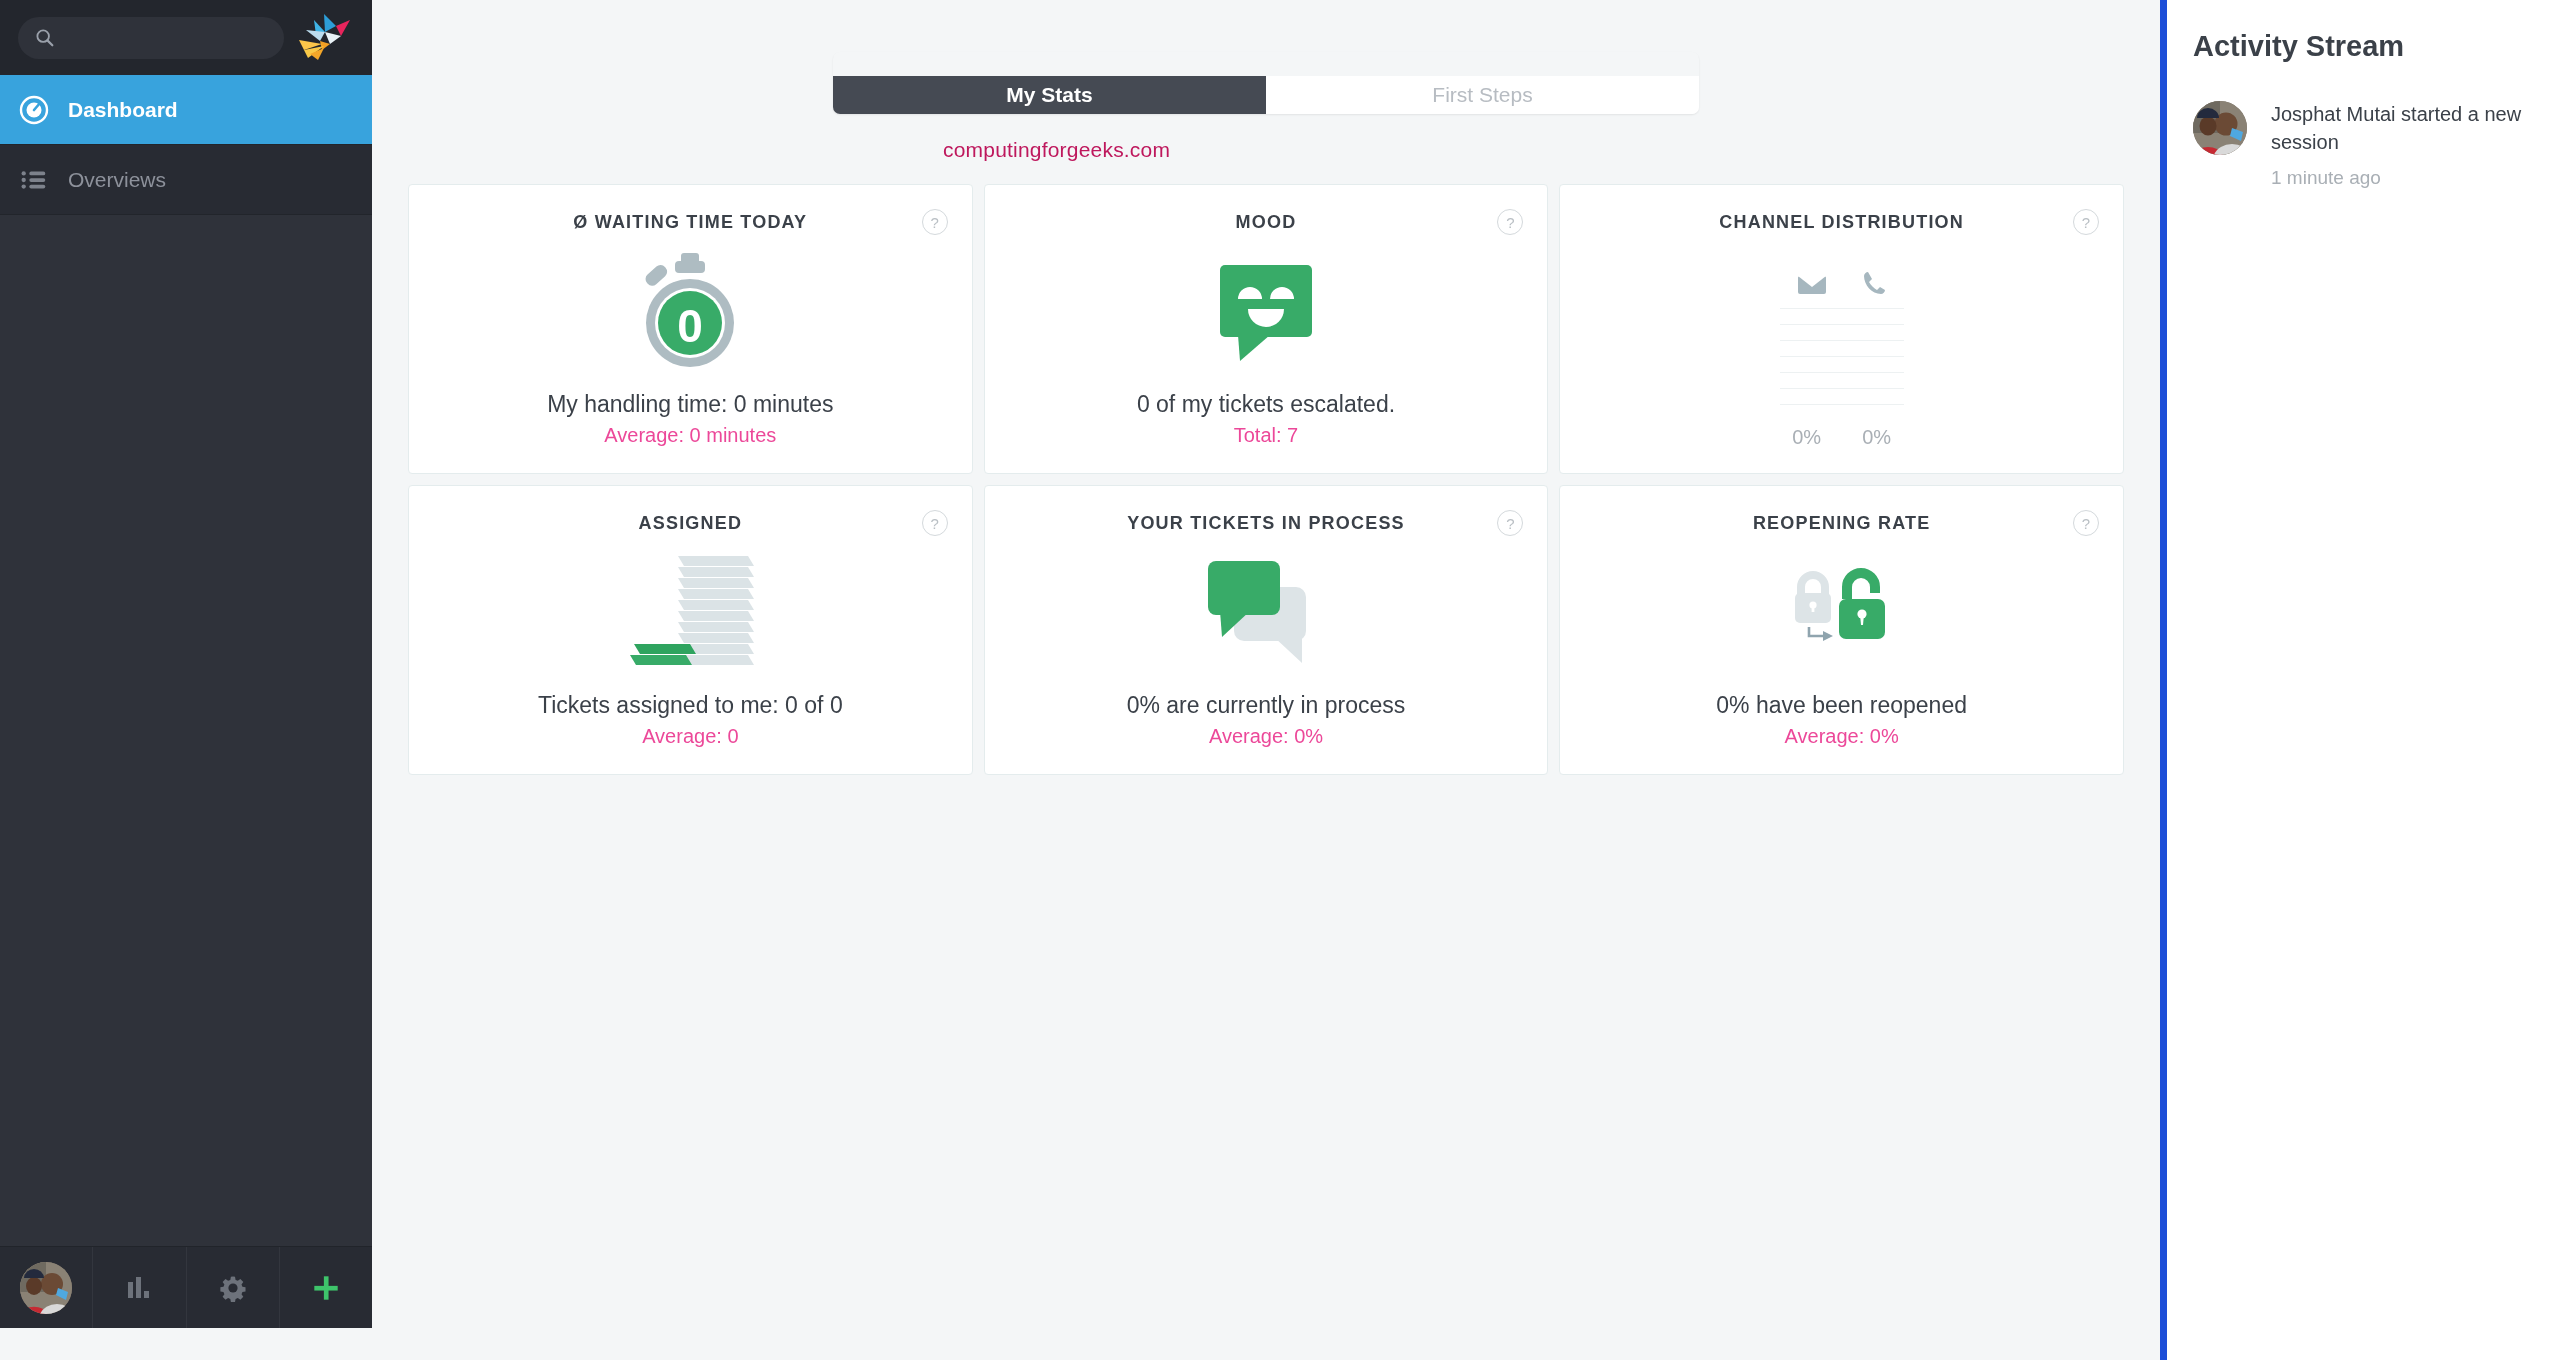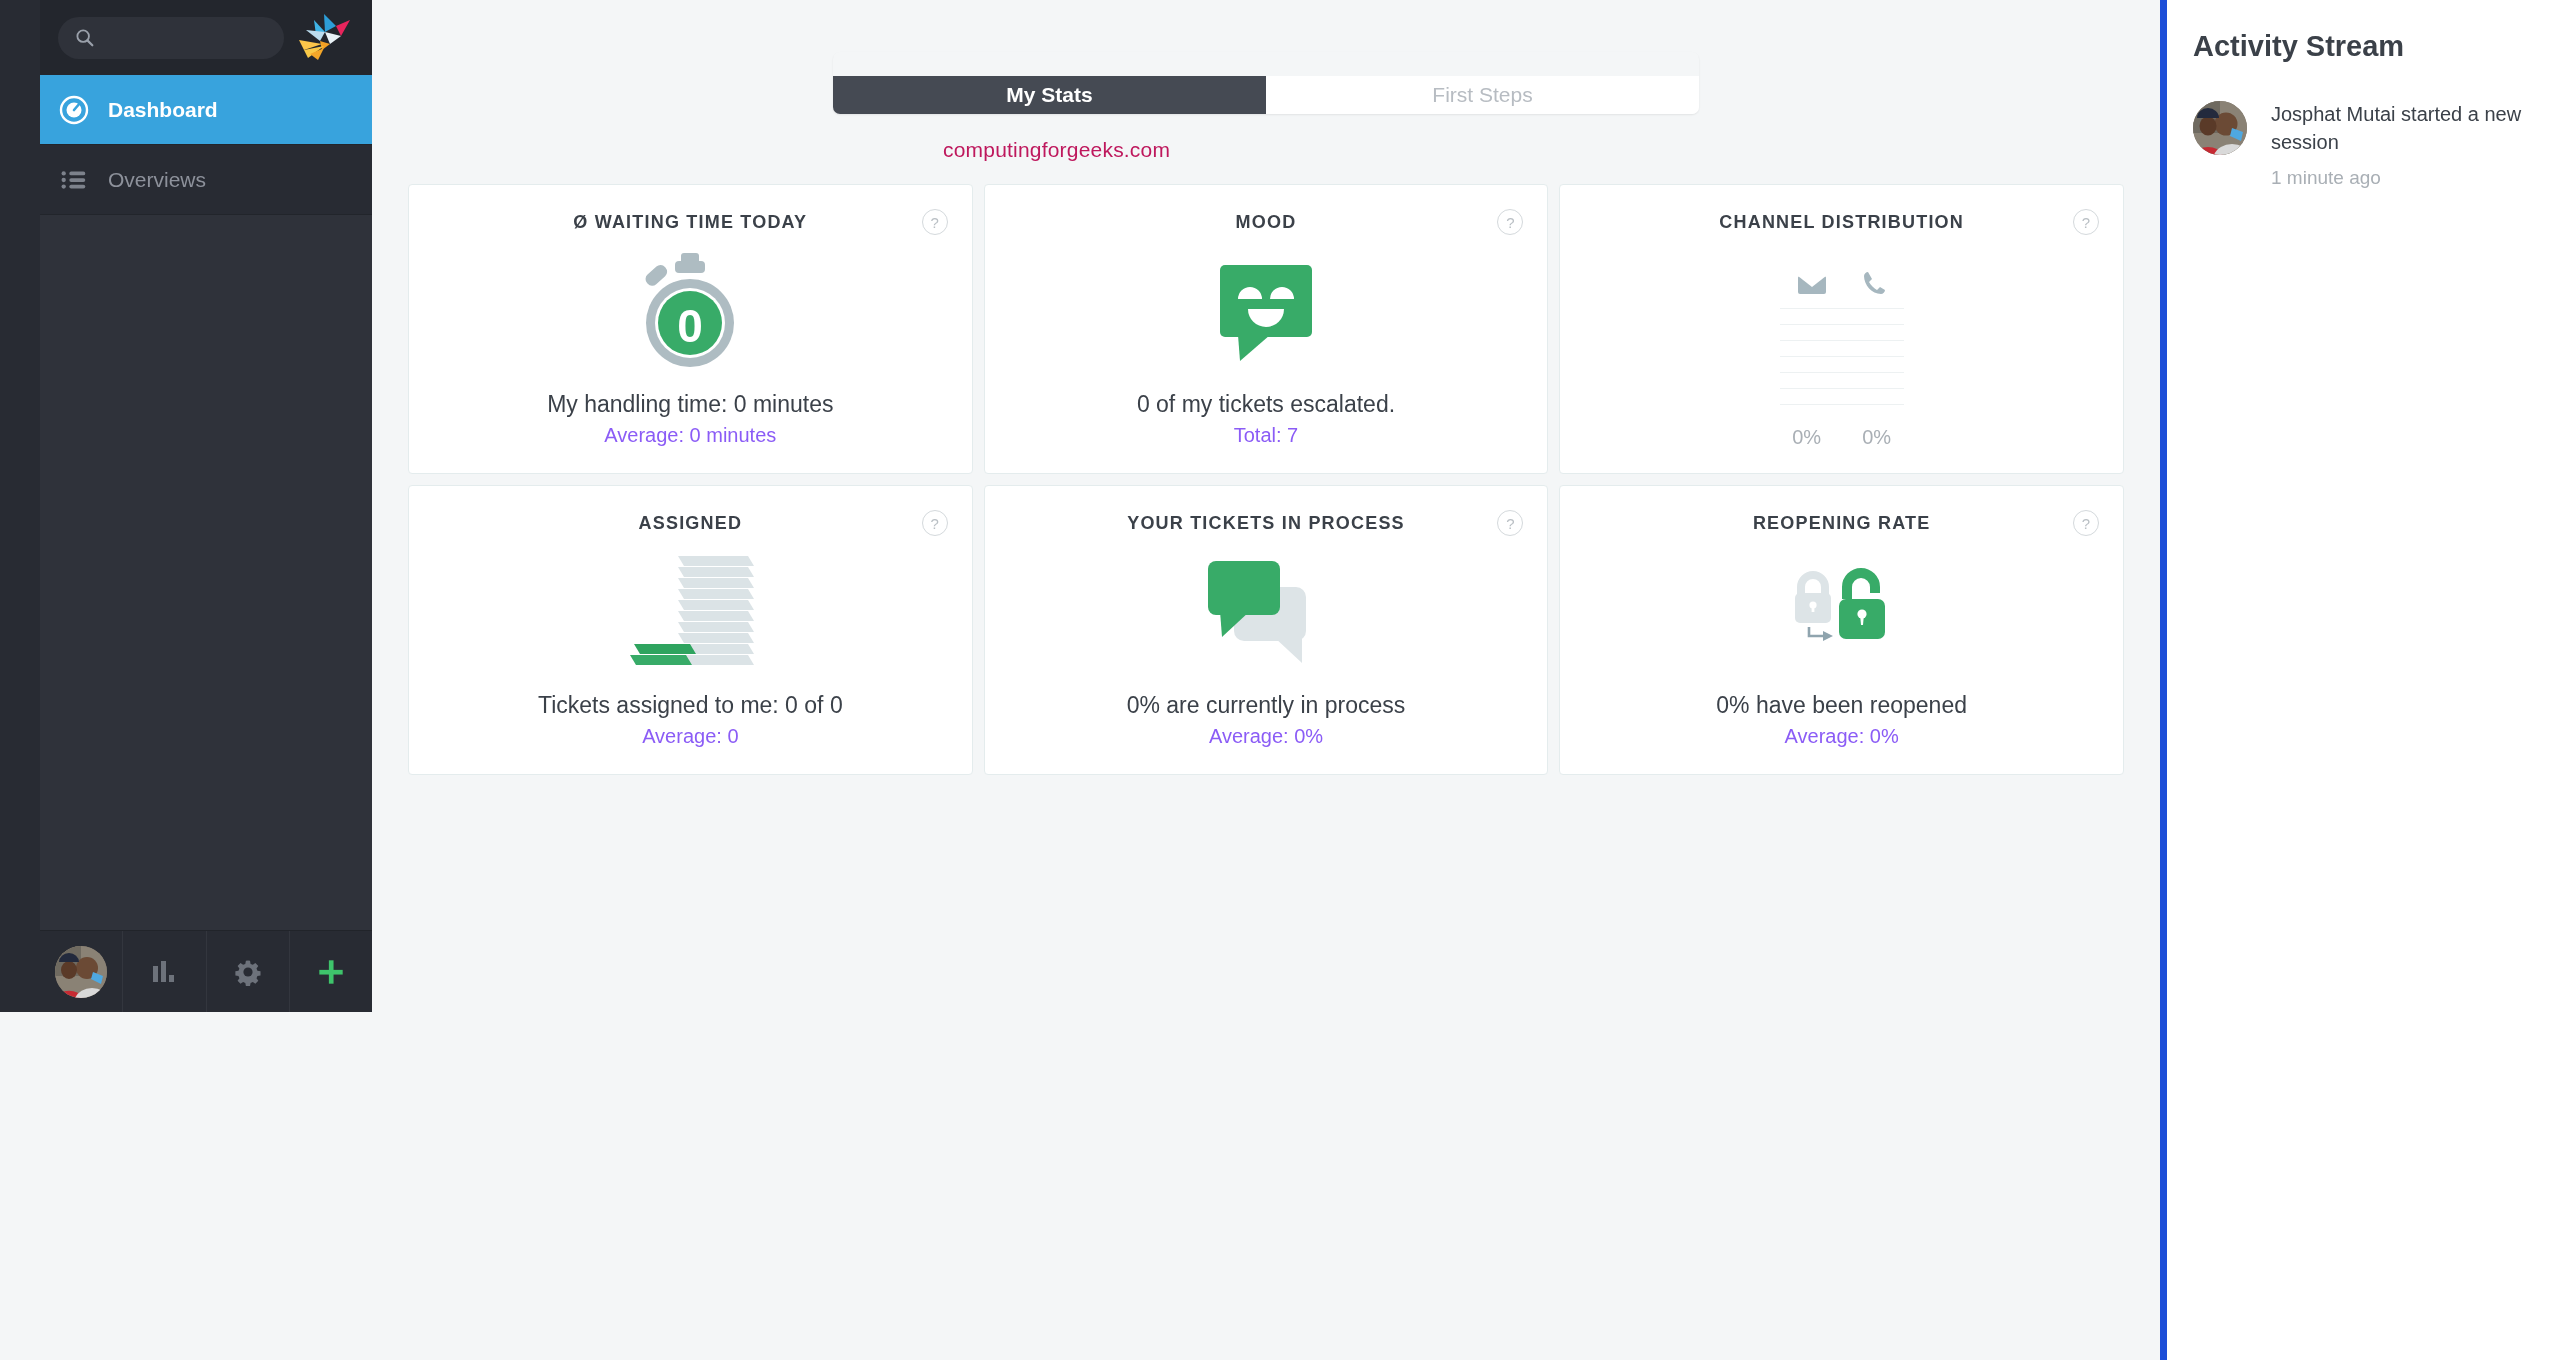--- a/index.html
+++ b/index.html
@@ -5,23 +5,23 @@
   * { box-sizing: border-box; margin: 0; padding: 0; }
   html, body {
     width: 2560px; height: 1360px;
     font-family: "Liberation Sans", sans-serif;
     background: #f4f6f7; overflow: hidden;
   }
   .app { display: flex; width: 2560px; height: 1360px; }
 
   
   .sidebar {
-    width: 372px; height: 1012px; flex: 0 0 372px;
+    width: 372px; height: 1328px; flex: 0 0 372px;
     background: #282b33; position: relative;
-    display: flex; flex-direction: column; padding-left: 40px;
+    display: flex; flex-direction: column;
   }
   .sb-top {
     height: 75px; display: flex; align-items: center;
     padding: 0 14px 0 18px; gap: 10px; background: #23262d;
   }
   .search-pill {
     flex: 1 1 auto; height: 42px; background: #2f323a;
     border-radius: 21px; display: flex; align-items: center;
     padding: 0 16px; gap: 10px; cursor: text;
   }
@@ -104,21 +104,21 @@
     cursor: pointer; user-select: none;
   }
   .card-visual {
     flex: 1 1 auto; display: flex; align-items: center; justify-content: center;
     width: 100%;
   }
   .card-primary {
     font-size: 23px; color: #3b4149; margin-bottom: 6px;
   }
   .card-secondary {
-    font-size: 20px; color: #8b5cf6; margin-bottom: 26px;
+    font-size: 20px; color: #ec4899; margin-bottom: 26px;
   }
 
   
   .chan-wrap { display: flex; flex-direction: column; align-items: center; padding-top: 4px; }
   .chan-icons { display: flex; gap: 34px; align-items: flex-end; justify-content: center; height: 34px; }
   .chan-grid { width: 124px; margin-top: 12px; }
   .chan-grid div { height: 1px; background: #edf1f2; margin-bottom: 15px; }
   .chan-vals { display: flex; gap: 26px; justify-content: center; margin-top: 6px; }
   .chan-vals span { font-size: 20px; color: #a9afb5; width: 44px; text-align: center; }
 

